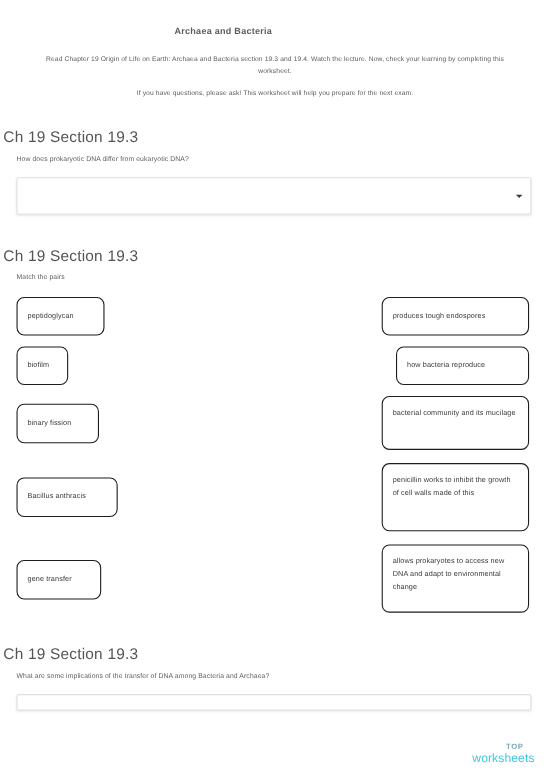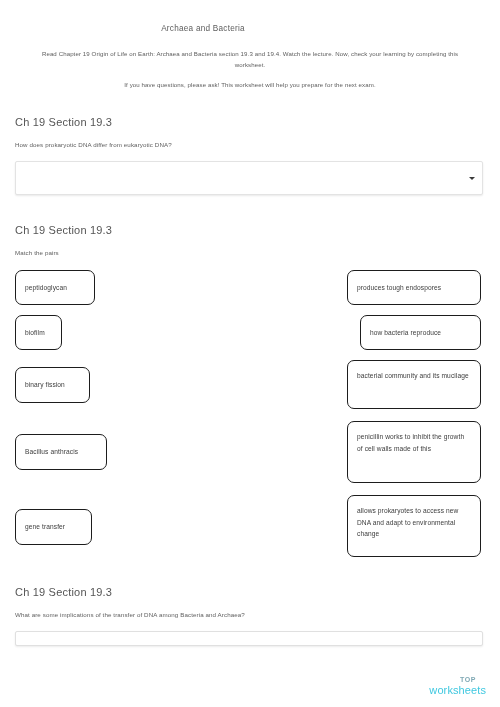--- a/index.html
+++ b/index.html
@@ -21,39 +21,40 @@
   
   .worksheet-title {
     position: absolute;
     top: 24px;
     left: 0;
     width: 406px;
     text-align: center;
     font-size: 8.2px;
     letter-spacing: 0.25px;
     color: #5d5d5d;
+    font-weight: bold;
   }
   .intro-paragraph {
     position: absolute;
     left: 30px;
     width: 440px;
     text-align: center;
     font-size: 6.1px;
     line-height: 1.85;
     color: #5d5d5d;
     letter-spacing: 0.1px;
   }
   .intro-1 { top: 48px; }
   .intro-2 { top: 79px; }
 
   
   .section-heading {
     position: absolute;
-    left: 15px;
-    font-size: 11px;
+    left: 3px;
+    font-size: 14px;
     color: #555555;
     letter-spacing: 0.2px;
   }
   .question-label {
     position: absolute;
     left: 15px;
     font-size: 6.2px;
     color: #606060;
     letter-spacing: 0.1px;
   }

